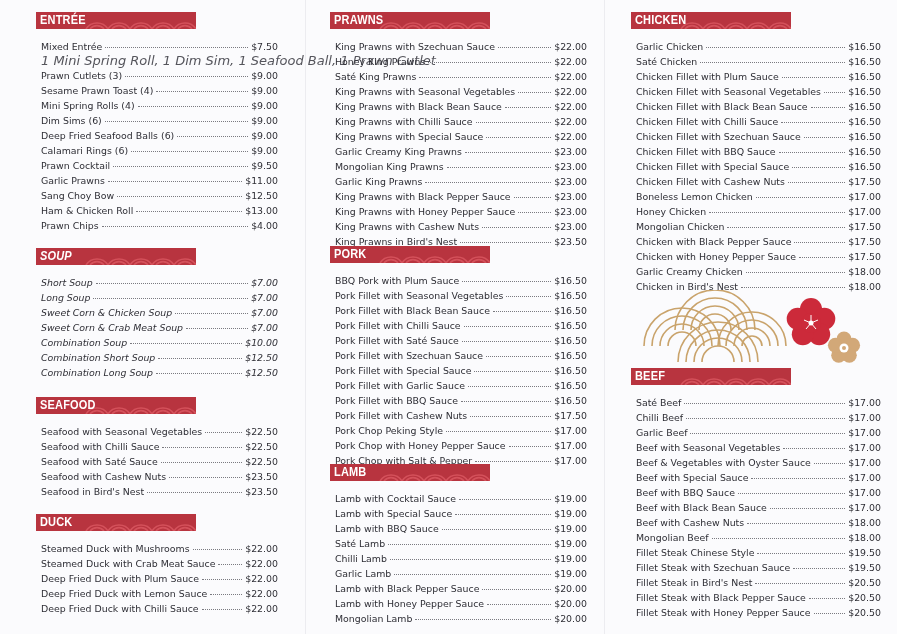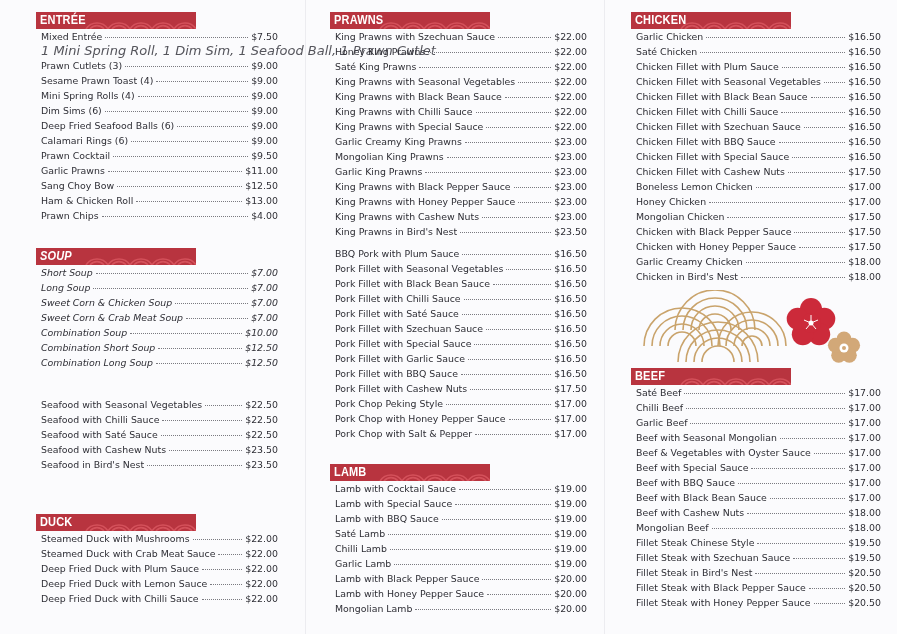--- a/index.html
+++ b/index.html
@@ -12,21 +12,21 @@
     position: relative; width: 160px; height: 17px; overflow: hidden;
     background: #b8343f;
   }
   .hdr svg { position: absolute; left: 0; top: 0; }
   .hdr-label {
     position: absolute; left: 4px; top: 0; line-height: 17px;
     font-family: "Liberation Sans", sans-serif; font-weight: bold;
     font-size: 12.5px; color: #fff; letter-spacing: 0.2px;
     transform: scaleX(0.88); transform-origin: left center;
   }
-  .items { margin-top: 0; }
+  .items { margin-top: 10px; }
   .row {
     display: flex; align-items: baseline; height: 15px;
     font-size: 9.4px; line-height: 15px; padding-left: 5px; white-space: nowrap;
   }
   .row .name { flex: 0 0 auto; }
   .row .dots {
     flex: 1 1 auto; overflow: hidden; margin: 0 3px;
     border-bottom: 1px dotted #7a7a80; height: 1px; position: relative; top: -2px;
   }
   .row .price { flex: 0 0 auto; text-align: right; }
@@ -153,20 +153,26 @@
           <span class="price">$12.50</span>
         </div>
         <div class="row">
           <span class="name">Combination Long Soup</span>
           <span class="dots"></span>
           <span class="price">$12.50</span>
         </div>
       </div>
     </div>
   <div class="section" style="left:36px; top:397px; width:242px;">
+      <div class="hdr">
+        <svg width="160" height="17">
+          <path d="M50 17 A13 13 0 0 1 72 17 M54 17 A9 9 0 0 1 68 17 M72 17 A13 13 0 0 1 94 17 M76 17 A9 9 0 0 1 90 17 M94 17 A13 13 0 0 1 116 17 M98 17 A9 9 0 0 1 112 17 M116 17 A13 13 0 0 1 138 17 M120 17 A9 9 0 0 1 134 17 M138 17 A13 13 0 0 1 160 17 M142 17 A9 9 0 0 1 156 17 M160 17 A13 13 0 0 1 182 17 M164 17 A9 9 0 0 1 178 17 " fill="none" stroke="#d4515b" stroke-width="1.6"></path>
+        </svg>
+        <span class="hdr-label">SEAFOOD</span>
+      </div>
       <div class="items">
         <div class="row">
           <span class="name">Seafood with Seasonal Vegetables</span>
           <span class="dots"></span>
           <span class="price">$22.50</span>
         </div>
         <div class="row">
           <span class="name">Seafood with Chilli Sauce</span>
           <span class="dots"></span>
           <span class="price">$22.50</span>
@@ -298,20 +304,26 @@
           <span class="price">$23.00</span>
         </div>
         <div class="row">
           <span class="name">King Prawns in Bird's Nest</span>
           <span class="dots"></span>
           <span class="price">$23.50</span>
         </div>
       </div>
     </div>
   <div class="section" style="left:330px; top:246px; width:257px;">
+      <div class="hdr">
+        <svg width="160" height="17">
+          <path d="M50 17 A13 13 0 0 1 72 17 M54 17 A9 9 0 0 1 68 17 M72 17 A13 13 0 0 1 94 17 M76 17 A9 9 0 0 1 90 17 M94 17 A13 13 0 0 1 116 17 M98 17 A9 9 0 0 1 112 17 M116 17 A13 13 0 0 1 138 17 M120 17 A9 9 0 0 1 134 17 M138 17 A13 13 0 0 1 160 17 M142 17 A9 9 0 0 1 156 17 M160 17 A13 13 0 0 1 182 17 M164 17 A9 9 0 0 1 178 17 " fill="none" stroke="#d4515b" stroke-width="1.6"></path>
+        </svg>
+        <span class="hdr-label">PORK</span>
+      </div>
       <div class="items">
         <div class="row">
           <span class="name">BBQ Pork with Plum Sauce</span>
           <span class="dots"></span>
           <span class="price">$16.50</span>
         </div>
         <div class="row">
           <span class="name">Pork Fillet with Seasonal Vegetables</span>
           <span class="dots"></span>
           <span class="price">$16.50</span>
@@ -541,21 +553,21 @@
           <span class="name">Chilli Beef</span>
           <span class="dots"></span>
           <span class="price">$17.00</span>
         </div>
         <div class="row">
           <span class="name">Garlic Beef</span>
           <span class="dots"></span>
           <span class="price">$17.00</span>
         </div>
         <div class="row">
-          <span class="name">Beef with Seasonal Mongolian</span>
+          <span class="name">Beef with Seasonal Vegetables</span>
           <span class="dots"></span>
           <span class="price">$17.00</span>
         </div>
         <div class="row">
           <span class="name">Beef &amp; Vegetables with Oyster Sauce</span>
           <span class="dots"></span>
           <span class="price">$17.00</span>
         </div>
         <div class="row">
           <span class="name">Beef with Special Sauce</span>

